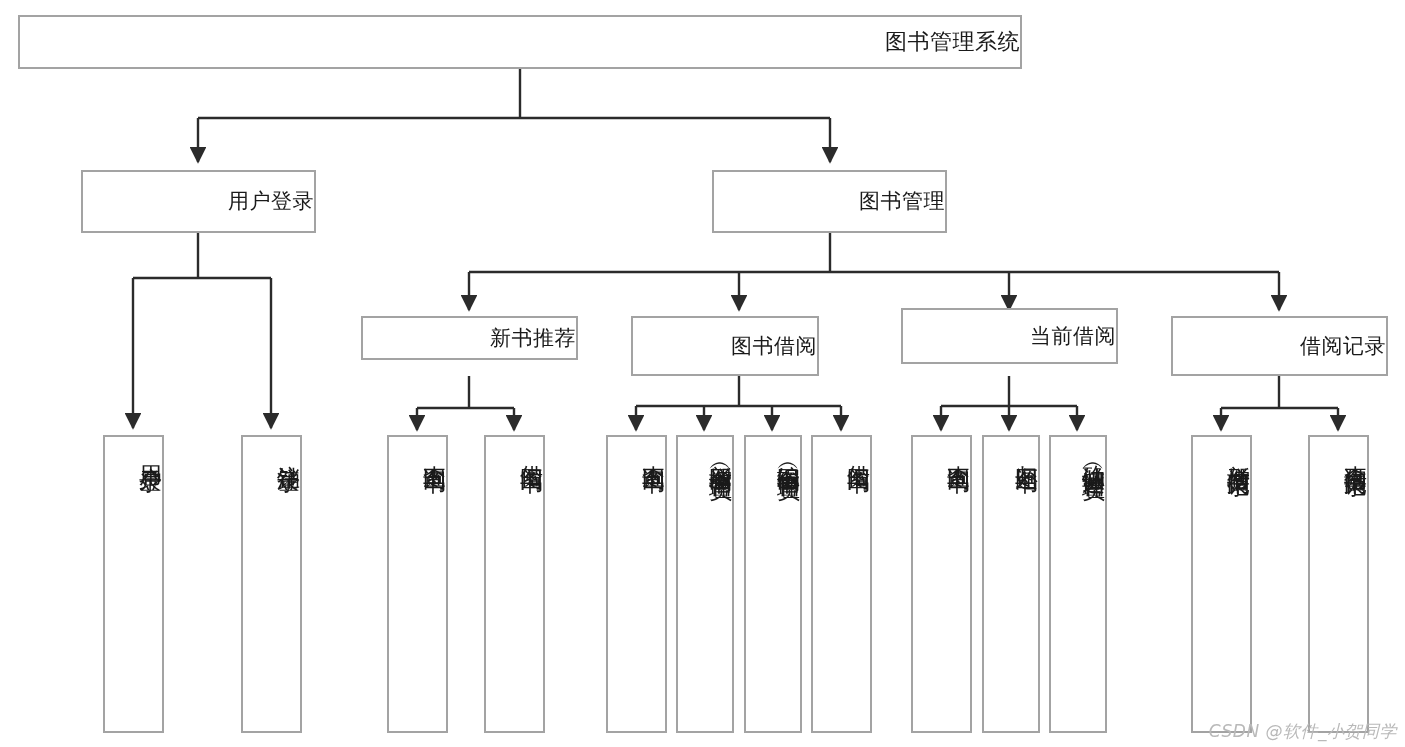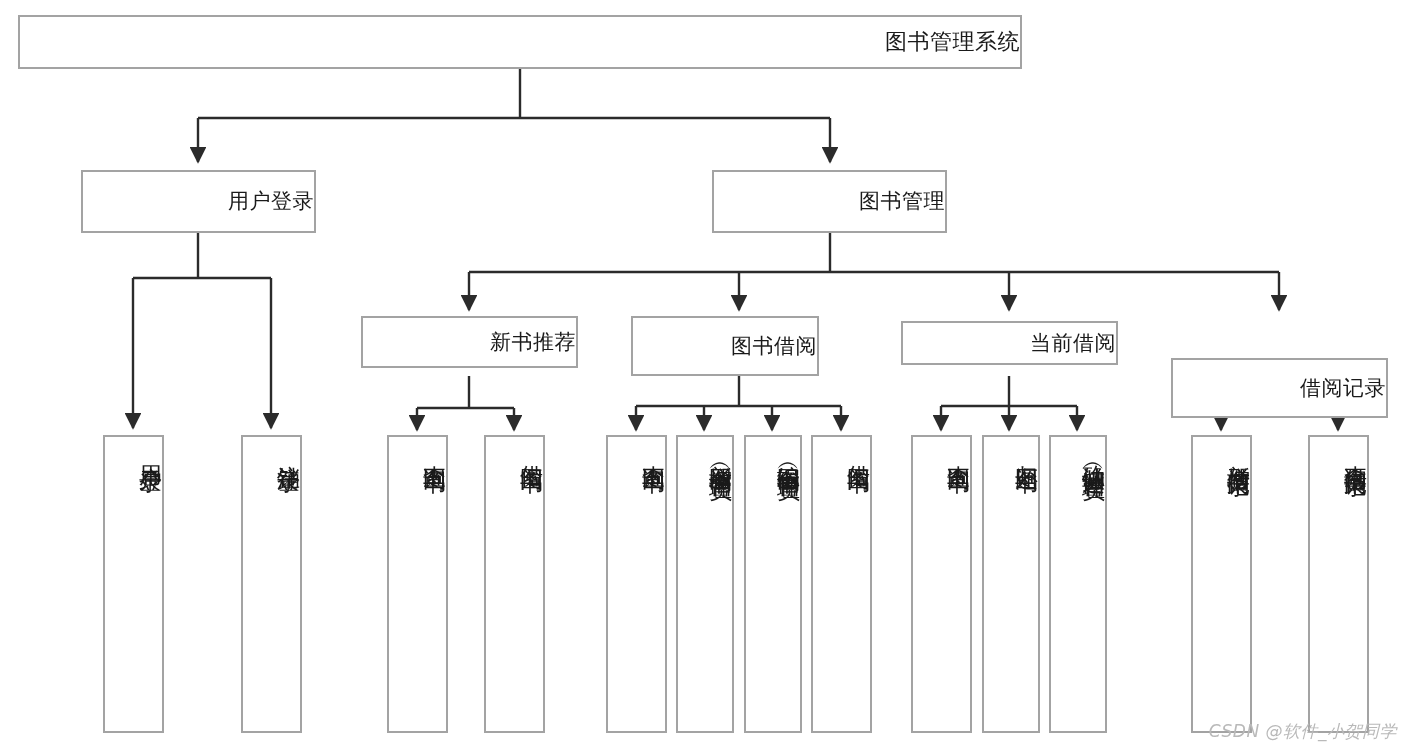--- a/index.html
+++ b/index.html
@@ -127,33 +127,33 @@
   </div>
 
   <div class="node horizontal" style="left:81px; top:170px; width:235px; height:63px;">
     <span class="node-label">用户登录</span>
   </div>
 
   <div class="node horizontal" style="left:712px; top:170px; width:235px; height:63px;">
     <span class="node-label">图书管理</span>
   </div>
 
-  <div class="node horizontal" style="left:361px; top:316px; width:217px; height:52px;">
+  <div class="node horizontal" style="left:361px; top:316px; width:217px; height:44px;">
     <span class="node-label">新书推荐</span>
   </div>
 
   <div class="node horizontal" style="left:631px; top:316px; width:188px; height:60px;">
     <span class="node-label">图书借阅</span>
   </div>
 
-  <div class="node horizontal" style="left:901px; top:321px; width:217px; height:44px;">
+  <div class="node horizontal" style="left:901px; top:308px; width:217px; height:56px;">
     <span class="node-label">当前借阅</span>
   </div>
 
-  <div class="node horizontal" style="left:1171px; top:316px; width:217px; height:60px;margin-top:42px;">
+  <div class="node horizontal" style="left:1171px; top:316px; width:217px; height:60px;">
     <span class="node-label">借阅记录</span>
   </div>
 
   <div class="node vertical" style="left:103px; top:435px; width:61px; height:298px;">
     <span class="node-label">用户登录</span>
   </div>
 
   <div class="node vertical" style="left:241px; top:435px; width:61px; height:298px;">
     <span class="node-label">注销登录</span>
   </div>

